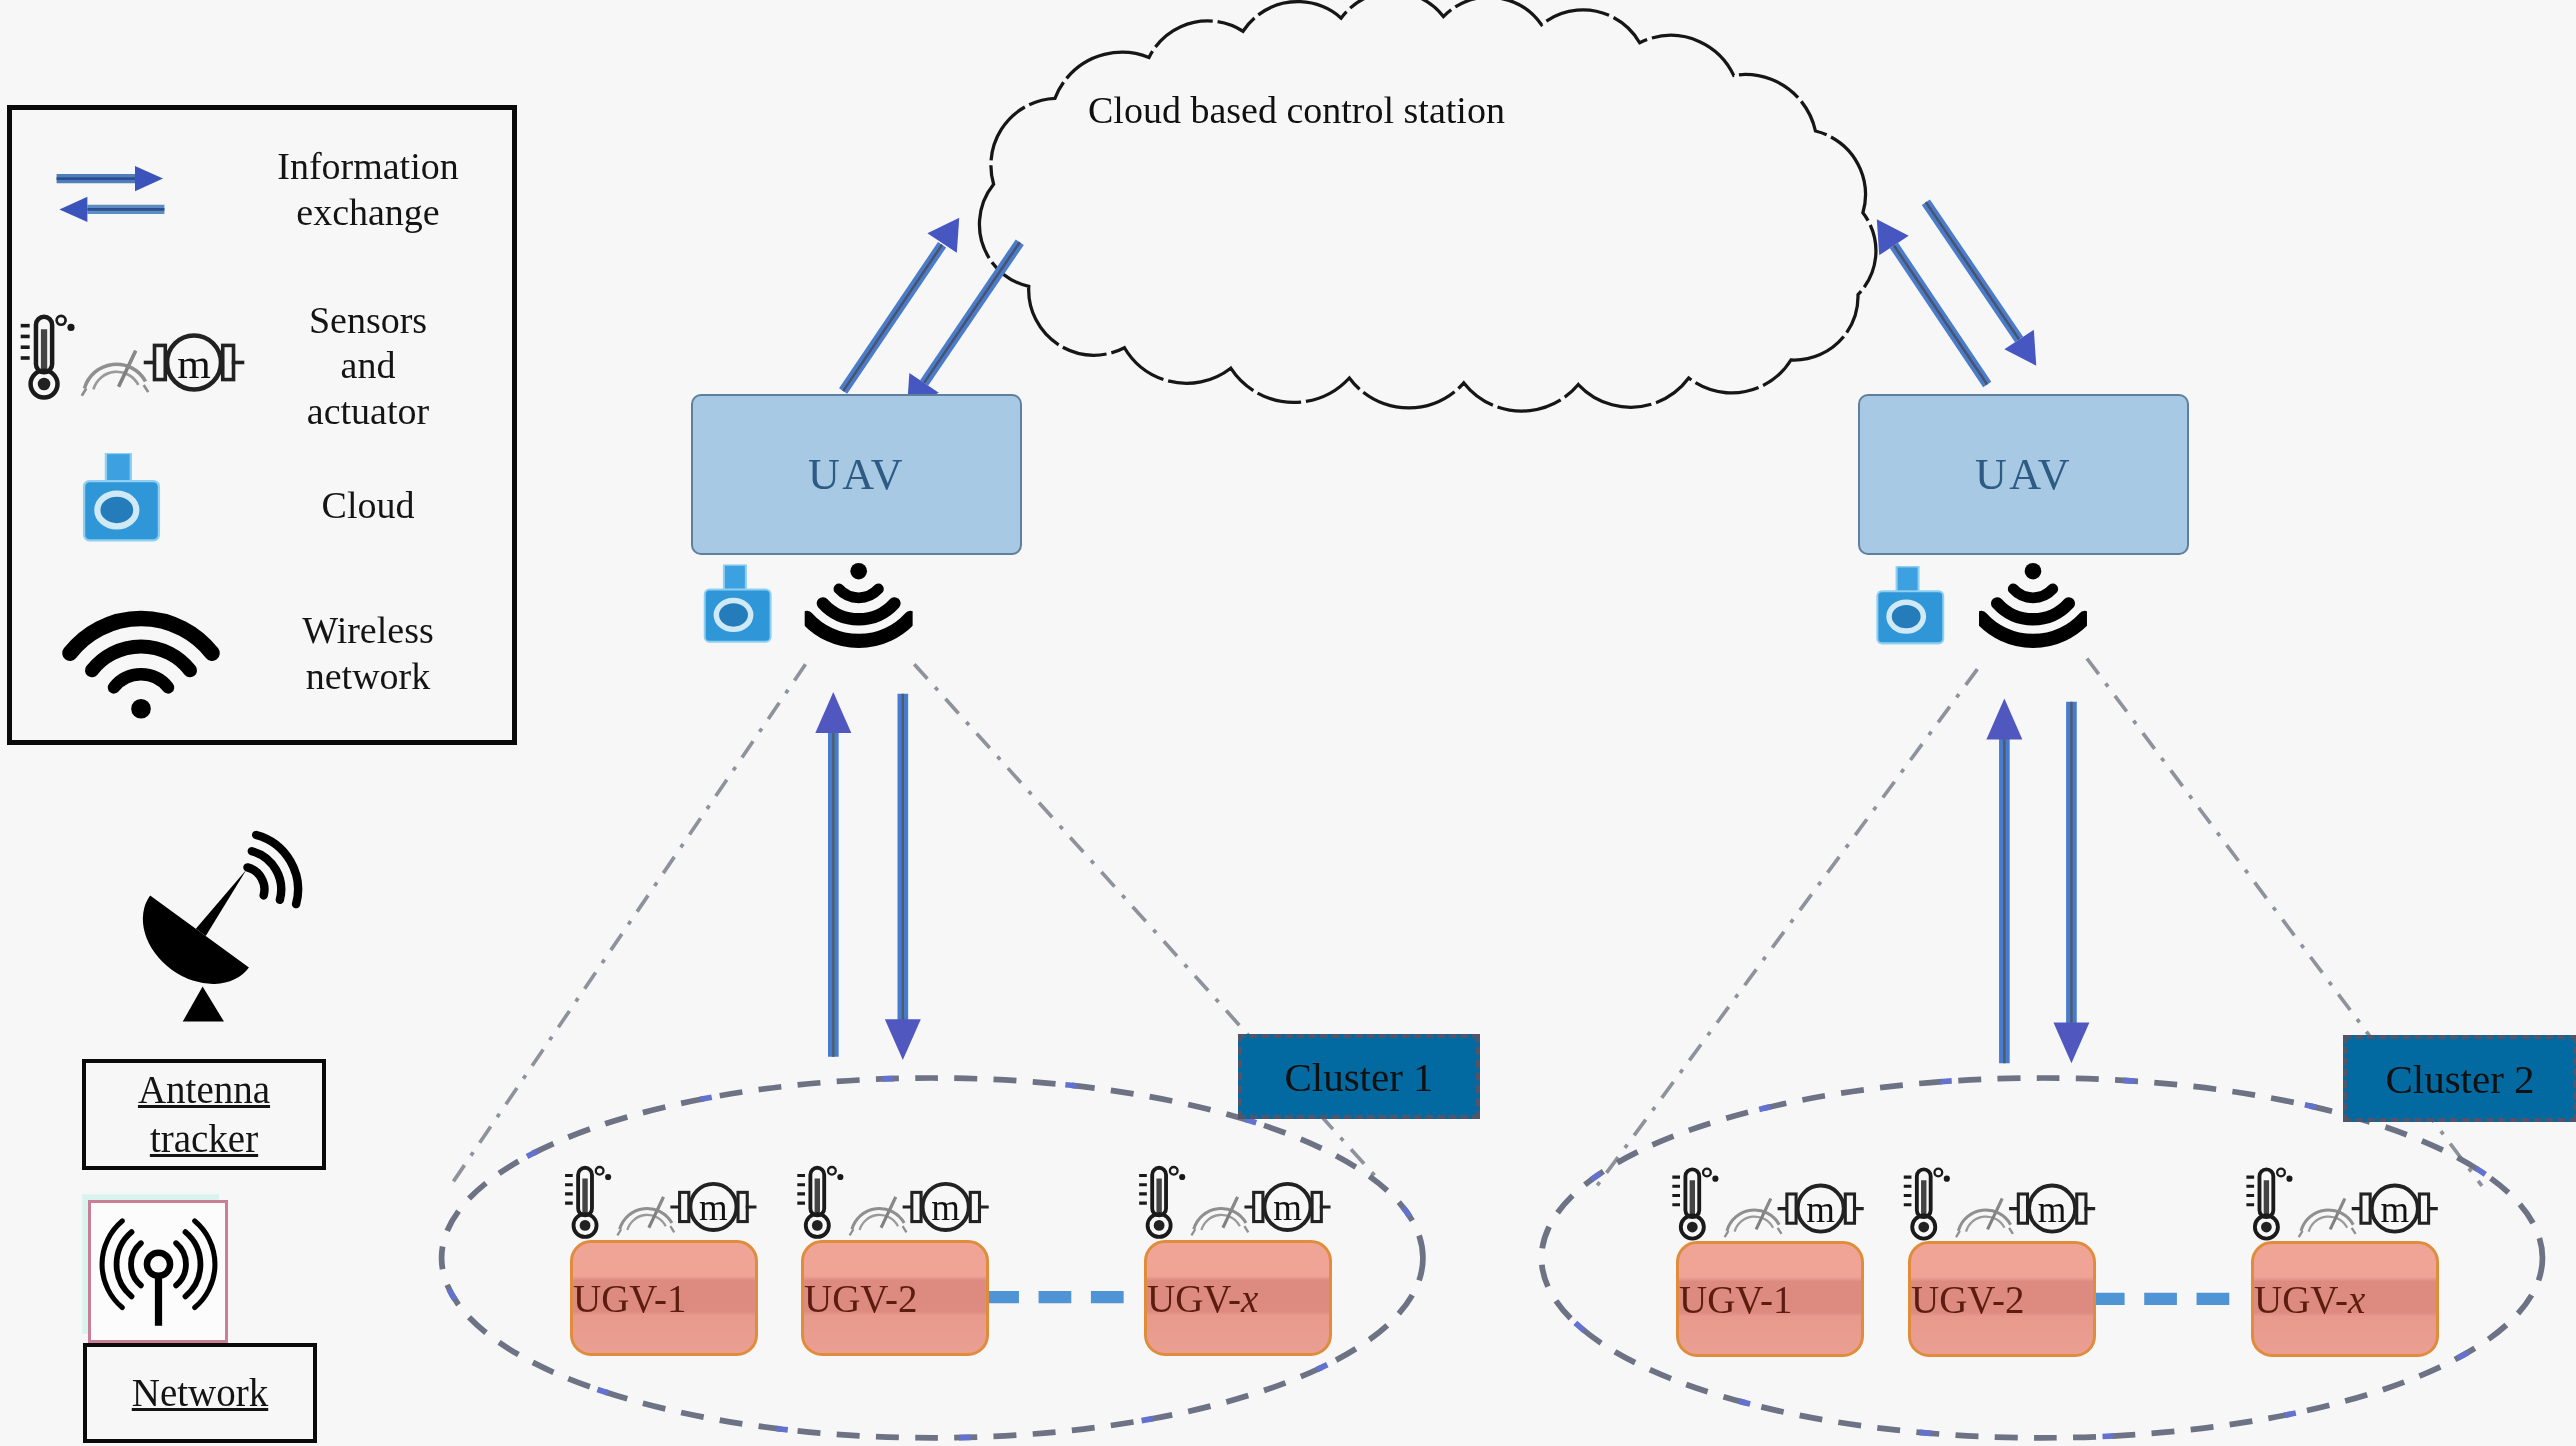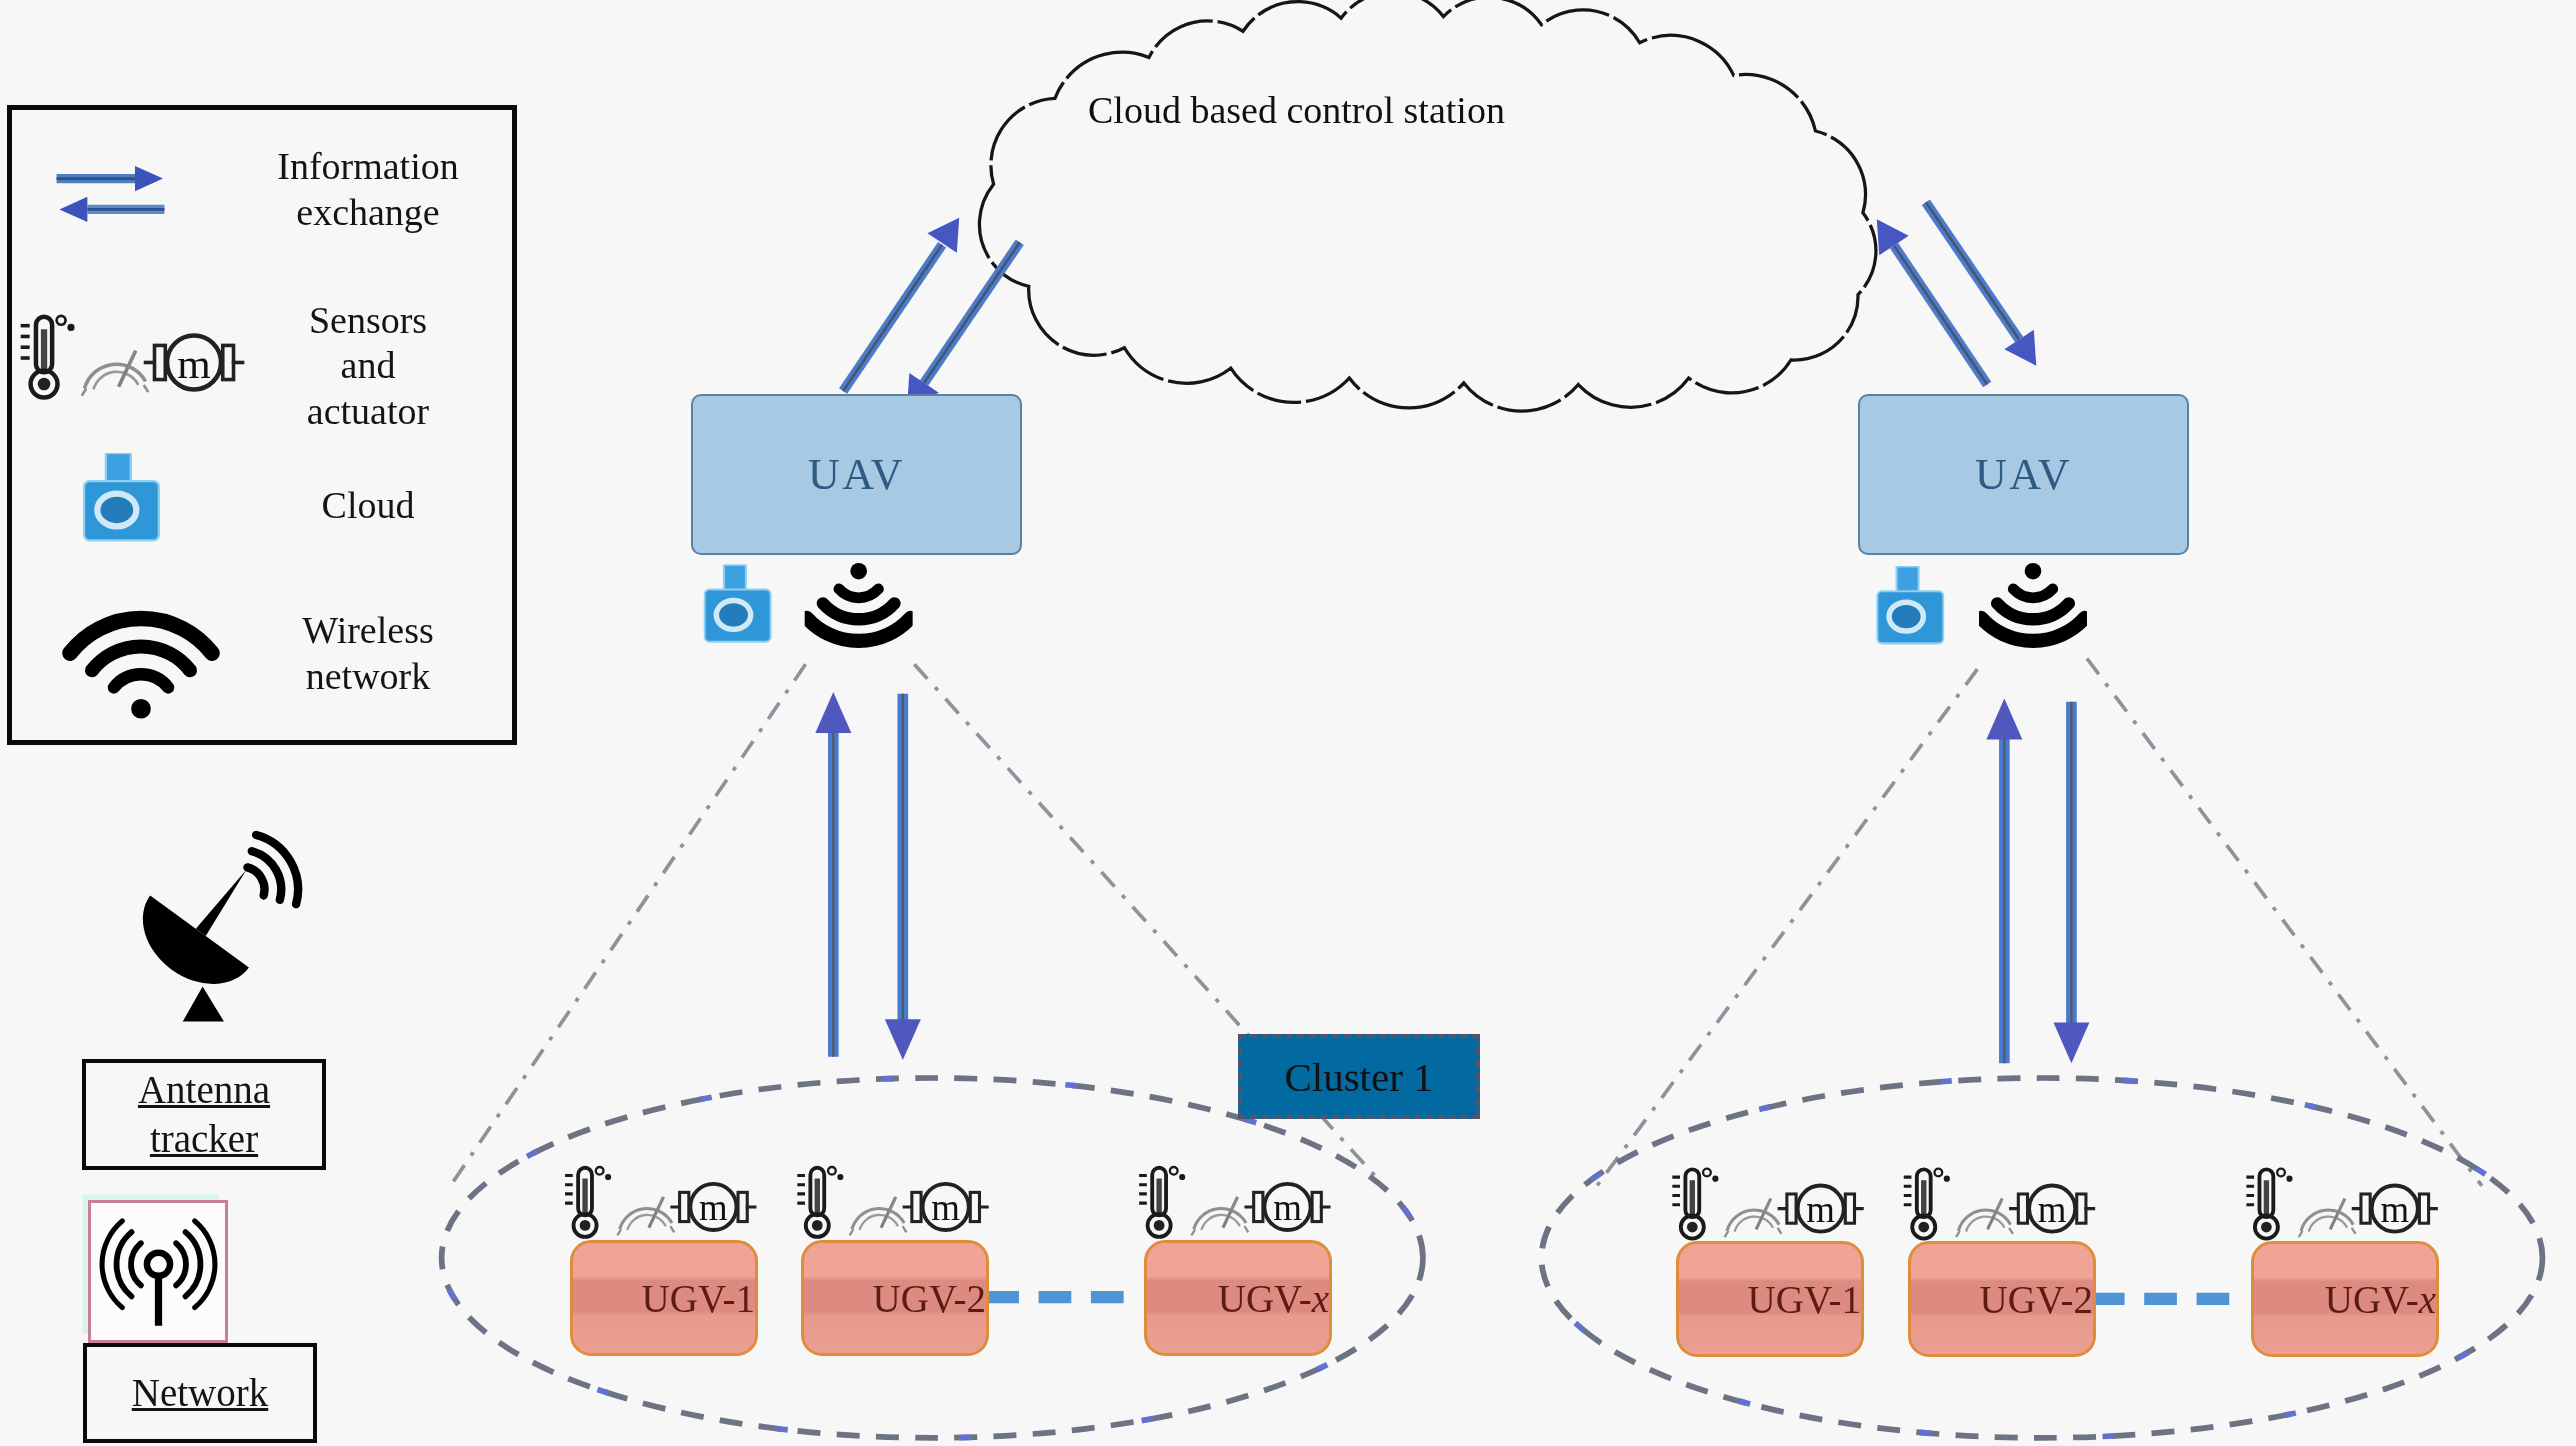--- a/index.html
+++ b/index.html
@@ -34,21 +34,21 @@
 
   
   .cluster-lbl{border:4.9px dashed #50556b;background:#0369a1;display:flex;align-items:center;justify-content:center;
                font-size:41px;color:#111;}
   .cluster-1{left:1238px;top:1034px;width:234px;height:77px;}
   .cluster-2{left:2343px;top:1035px;width:226px;height:79px;}
 
   
   .ugv{width:182px;height:110px;border:3.3px solid #df8c3c;border-radius:21px;
        background:linear-gradient(180deg,#efa496 0%,#efa496 30%,#dd8b80 34%,#dd8b80 62%,#e89a8c 66%,#ea9f92 100%);
-       display:flex;align-items:center;justify-content:flex-end;font-size:39px;color:#5c1c10;}
+       display:flex;align-items:center;justify-content:flex-start;font-size:39px;color:#5c1c10;}
   .ugv .sfx-x{font-style:italic;}
   .c1-u1{left:570px;top:1240px;}
   .c1-u2{left:801px;top:1240px;}
   .c1-ux{left:1144px;top:1240px;}
   .c2-u1{left:1676px;top:1241px;}
   .c2-u2{left:1908px;top:1241px;}
   .c2-ux{left:2251px;top:1241px;}
 
   
   .plain-lbl{border:4.9px solid #0a0a0a;background:#f7f7f7;display:flex;flex-direction:column;align-items:center;
@@ -278,20 +278,23 @@
   <div class="abs hl uav uav-1">
     <span>UAV</span>
   </div>
   <div class="abs hl uav uav-2">
     <span>UAV</span>
   </div>
 
   <div class="abs hl cluster-lbl cluster-1">
     <span>Cluster 1</span>
   </div>
+  <div class="abs hl cluster-lbl cluster-2">
+    <span>Cluster 2</span>
+  </div>
 
   <div class="abs hl ugv c1-u1">
     <span><span>UGV-</span><span>1</span></span>
   </div>
   <div class="abs hl ugv c1-u2">
     <span><span>UGV-</span><span>2</span></span>
   </div>
   <div class="abs hl ugv c1-ux">
     <span><span>UGV-</span><span class="sfx-x">x</span></span>
   </div>

